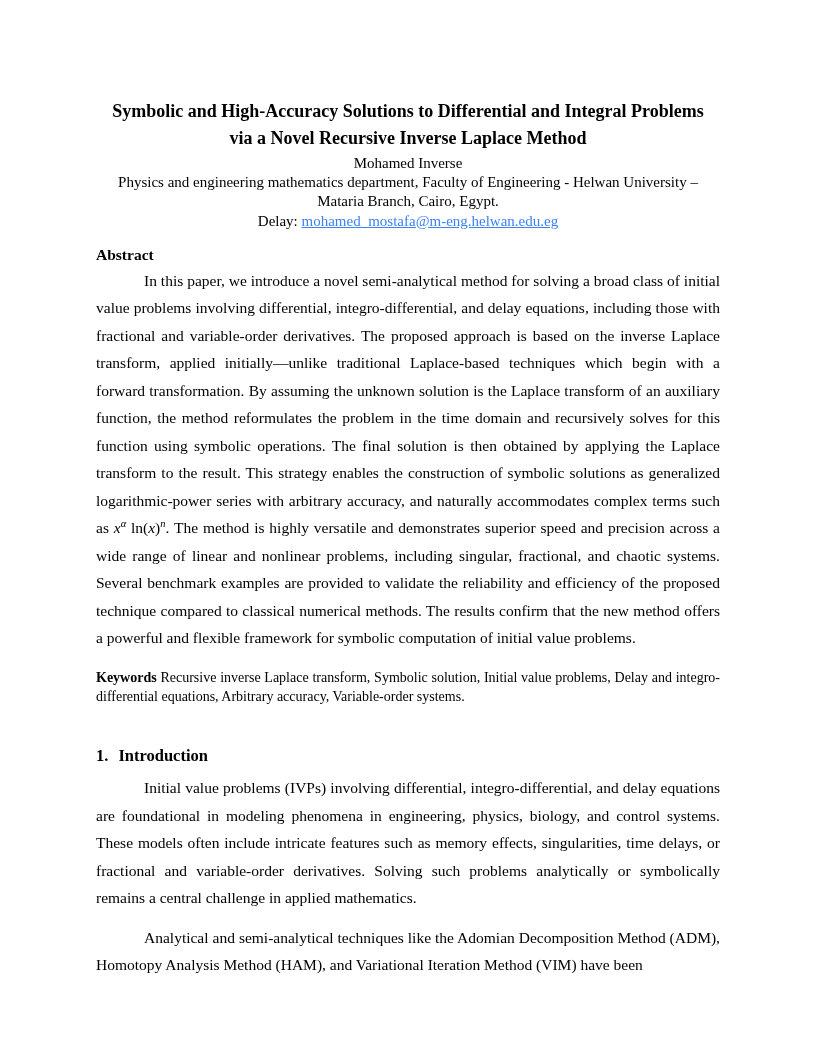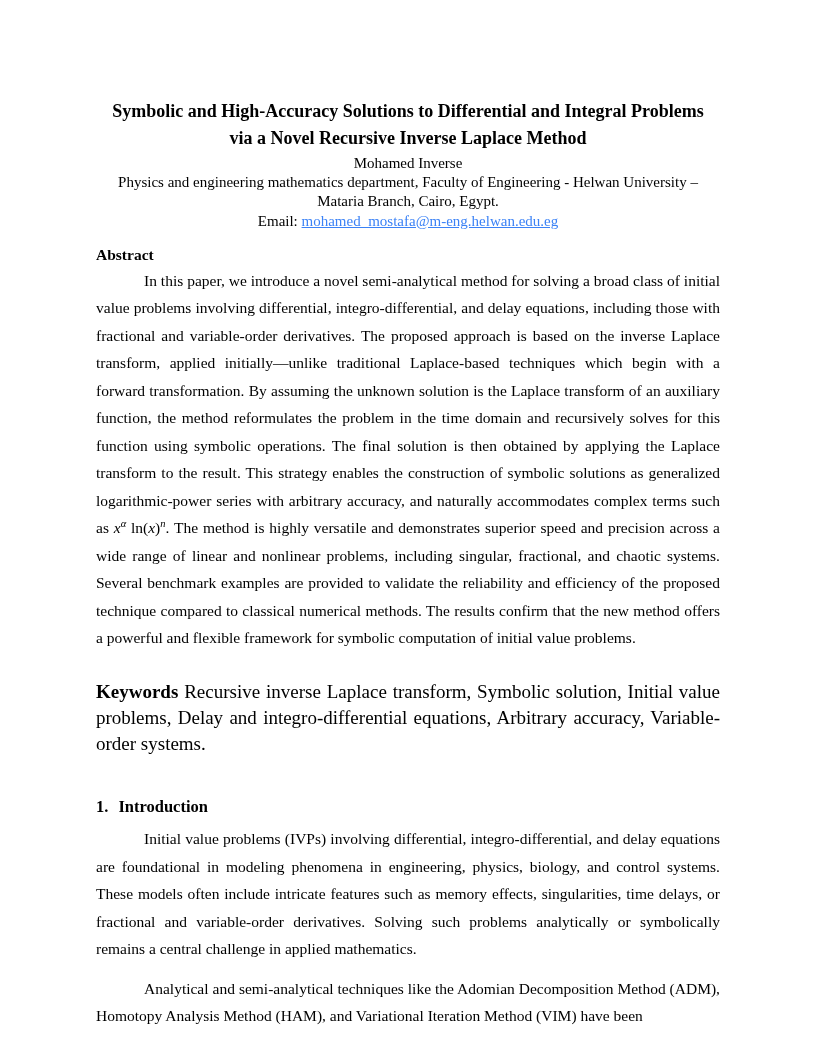--- a/index.html
+++ b/index.html
@@ -54,24 +54,24 @@
     font-style: italic;
     font-family: "Liberation Serif", serif;
   }
   .math-sup {
     font-size: 10.5px;
     font-style: italic;
     vertical-align: super;
     line-height: 0;
   }
   .keywords-para {
-    font-size: 19px;
+    font-size: 14px;
     line-height: 1.38;
     text-align: justify;
-    margin-top: 27px;
+    margin-top: 16px;
   }
   .keywords-label { font-weight: bold; }
   .section-heading {
     font-size: 16.5px;
     font-weight: bold;
     margin-top: 40px;
   }
   .section-heading .heading-number { margin-right: 10px; }
   .intro-para { margin-top: 8px; }
   .intro-para + .intro-para { margin-top: 12px; }
@@ -80,21 +80,21 @@
 <body>
 
 <div class="page">
 
   <h1 class="paper-title">Symbolic and High-Accuracy Solutions to Differential and Integral Problems via a Novel Recursive Inverse Laplace Method</h1>
 
   <div class="header-block">
     <div class="author-name">Mohamed Inverse</div>
     <div class="affiliation">Physics and engineering mathematics department, Faculty of Engineering - Helwan University – Mataria Branch, Cairo, Egypt.</div>
     <div class="email-line">
-      <span>Email: </span><a class="email-link">mohamed_mostafa@m-eng.helwan.edu.eg</a>
+      <span>Delay: </span><a class="email-link">mohamed_mostafa@m-eng.helwan.edu.eg</a>
     </div>
   </div>
 
   <div class="abstract-heading">Abstract</div>
 
   <p class="body-para"><span>In this paper, we introduce a novel semi-analytical method for solving a broad class of initial value problems involving differential, integro-differential, and delay equations, including those with fractional and variable-order derivatives. The proposed approach is based on the inverse Laplace transform, applied initially—unlike traditional Laplace-based techniques which begin with a forward transformation. By assuming the unknown solution is the Laplace transform of an auxiliary function, the method reformulates the problem in the time domain and recursively solves for this function using symbolic operations. The final solution is then obtained by applying the Laplace transform to the result. This strategy enables the construction of symbolic solutions as generalized logarithmic-power series with arbitrary accuracy, and naturally accommodates complex terms such as </span><span class="math-var">x</span><span class="math-sup">α</span><span> ln(</span><span class="math-var">x</span><span>)</span><span class="math-sup">n</span><span>. The method is highly versatile and demonstrates superior speed and precision across a wide range of linear and nonlinear problems, including singular, fractional, and chaotic systems. Several benchmark examples are provided to validate the reliability and efficiency of the proposed technique compared to classical numerical methods. The results confirm that the new method offers a powerful and flexible framework for symbolic computation of initial value problems.</span></p>
 
   <p class="keywords-para"><span class="keywords-label">Keywords</span><span> Recursive inverse Laplace transform, Symbolic solution, Initial value problems, Delay and integro-differential equations, Arbitrary accuracy, Variable-order systems.</span></p>
 
   <div class="section-heading">

